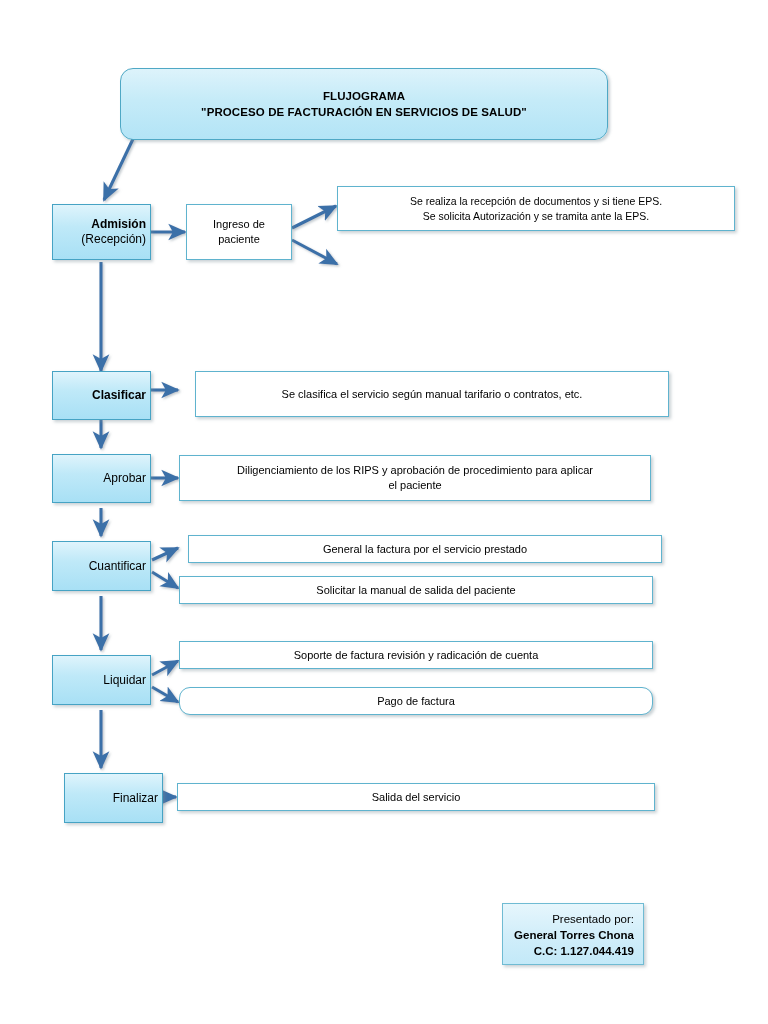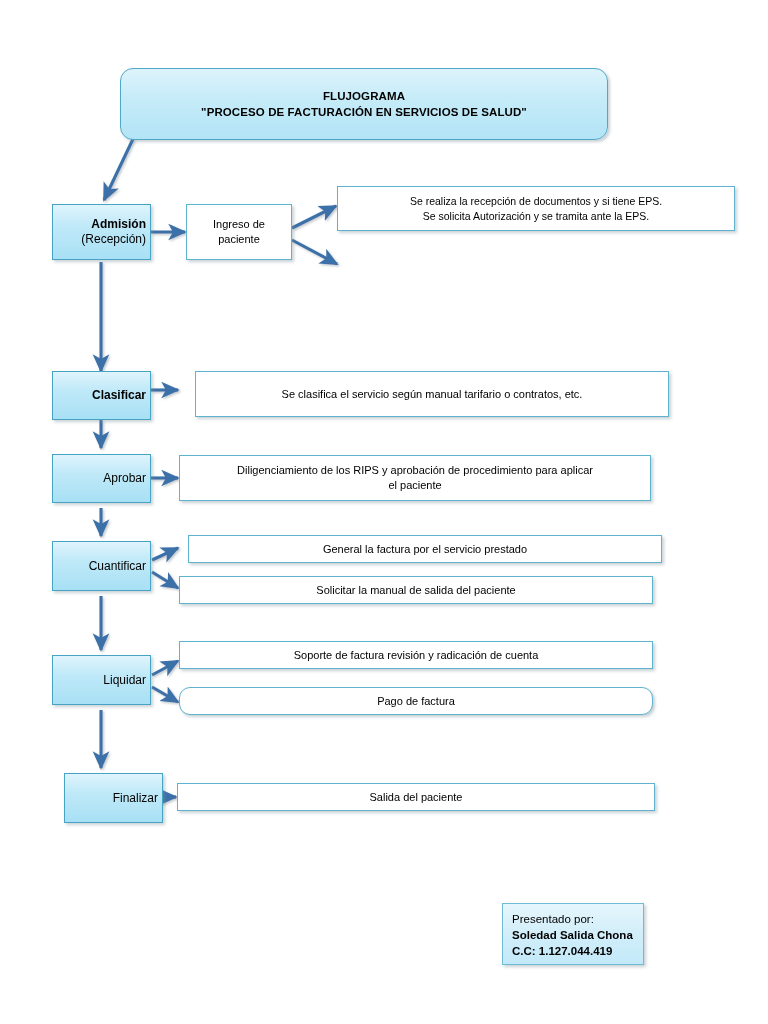--- a/index.html
+++ b/index.html
@@ -99,20 +99,21 @@
   }
 
   
   .sig-box {
     position: absolute;
     box-sizing: border-box;
     border: 1.3px solid #6FBBD3;
     background: linear-gradient(180deg, #e6f6fc 0%, #d2eefa 50%, #c3e9f8 100%);
     box-shadow: 2px 2px 3px rgba(120,140,150,0.40);
     padding: 7px 9px;
+    text-align: right;
   }
   .sig-line {
     font-size: 11.5px;
     line-height: 16px;
     white-space: nowrap;
   }
   .sig-line.bold { font-weight: bold; }
 </style>
 </head>
 <body>
@@ -233,22 +234,22 @@
 
   <div class="white-box" style="left:179px; top:641px; width:474px; height:28px;">
     <div class="white-text">Soporte de factura revisión y radicación de cuenta</div>
   </div>
 
   <div class="white-box" style="left:179px; top:687px; width:474px; height:28px;border-radius:11px;">
     <div class="white-text">Pago de factura</div>
   </div>
 
   <div class="white-box" style="left:177px; top:783px; width:478px; height:28px;">
-    <div class="white-text">Salida del paciente</div>
+    <div class="white-text">Salida del servicio</div>
   </div>
 
   <div class="sig-box" style="left:502px; top:903px; width:142px; height:62px;">
     <div class="sig-line">Presentado por:</div>
-    <div class="sig-line bold">Soledad Salida Chona</div>
+    <div class="sig-line bold">General Torres Chona</div>
     <div class="sig-line bold">C.C: 1.127.044.419</div>
   </div>
 
 </div>
 
 </body></html>

